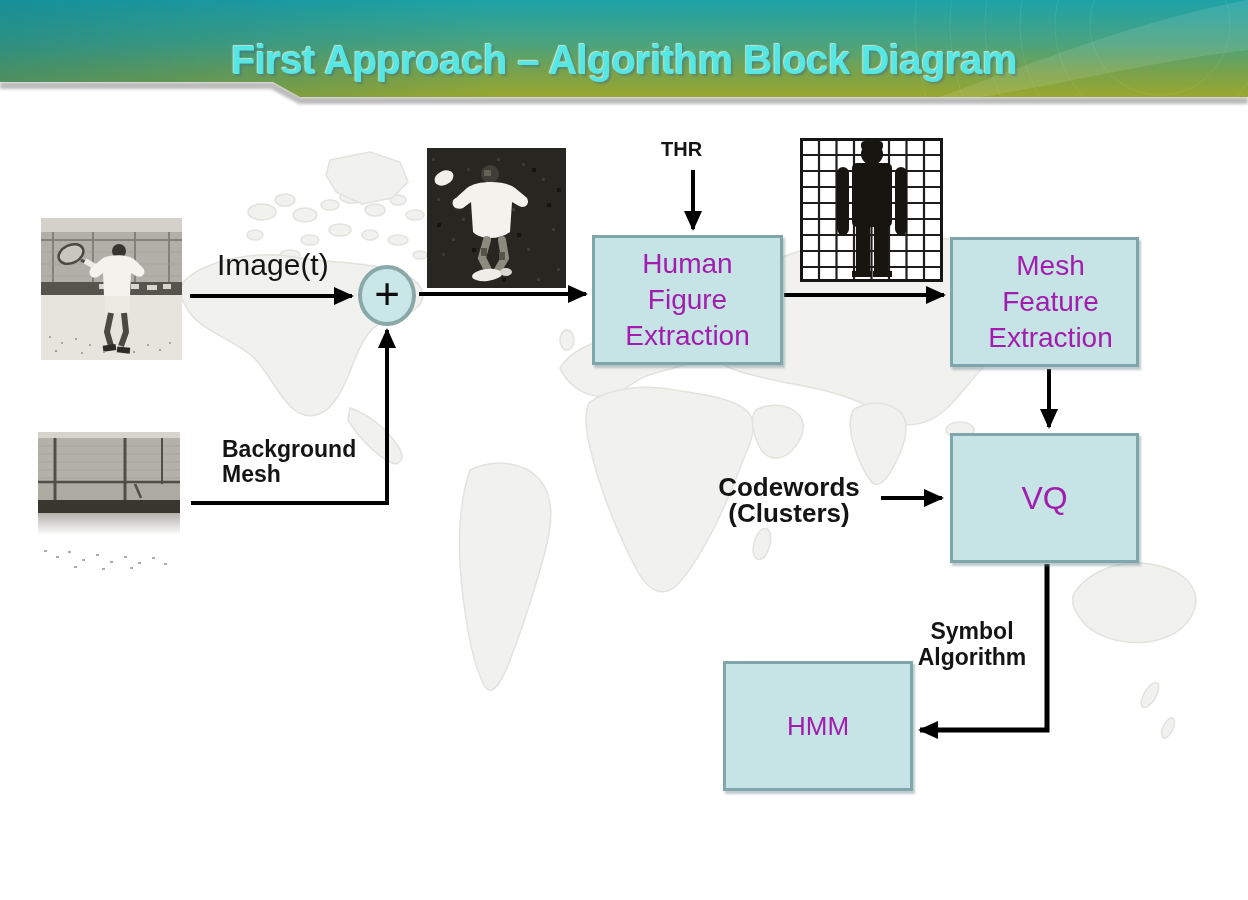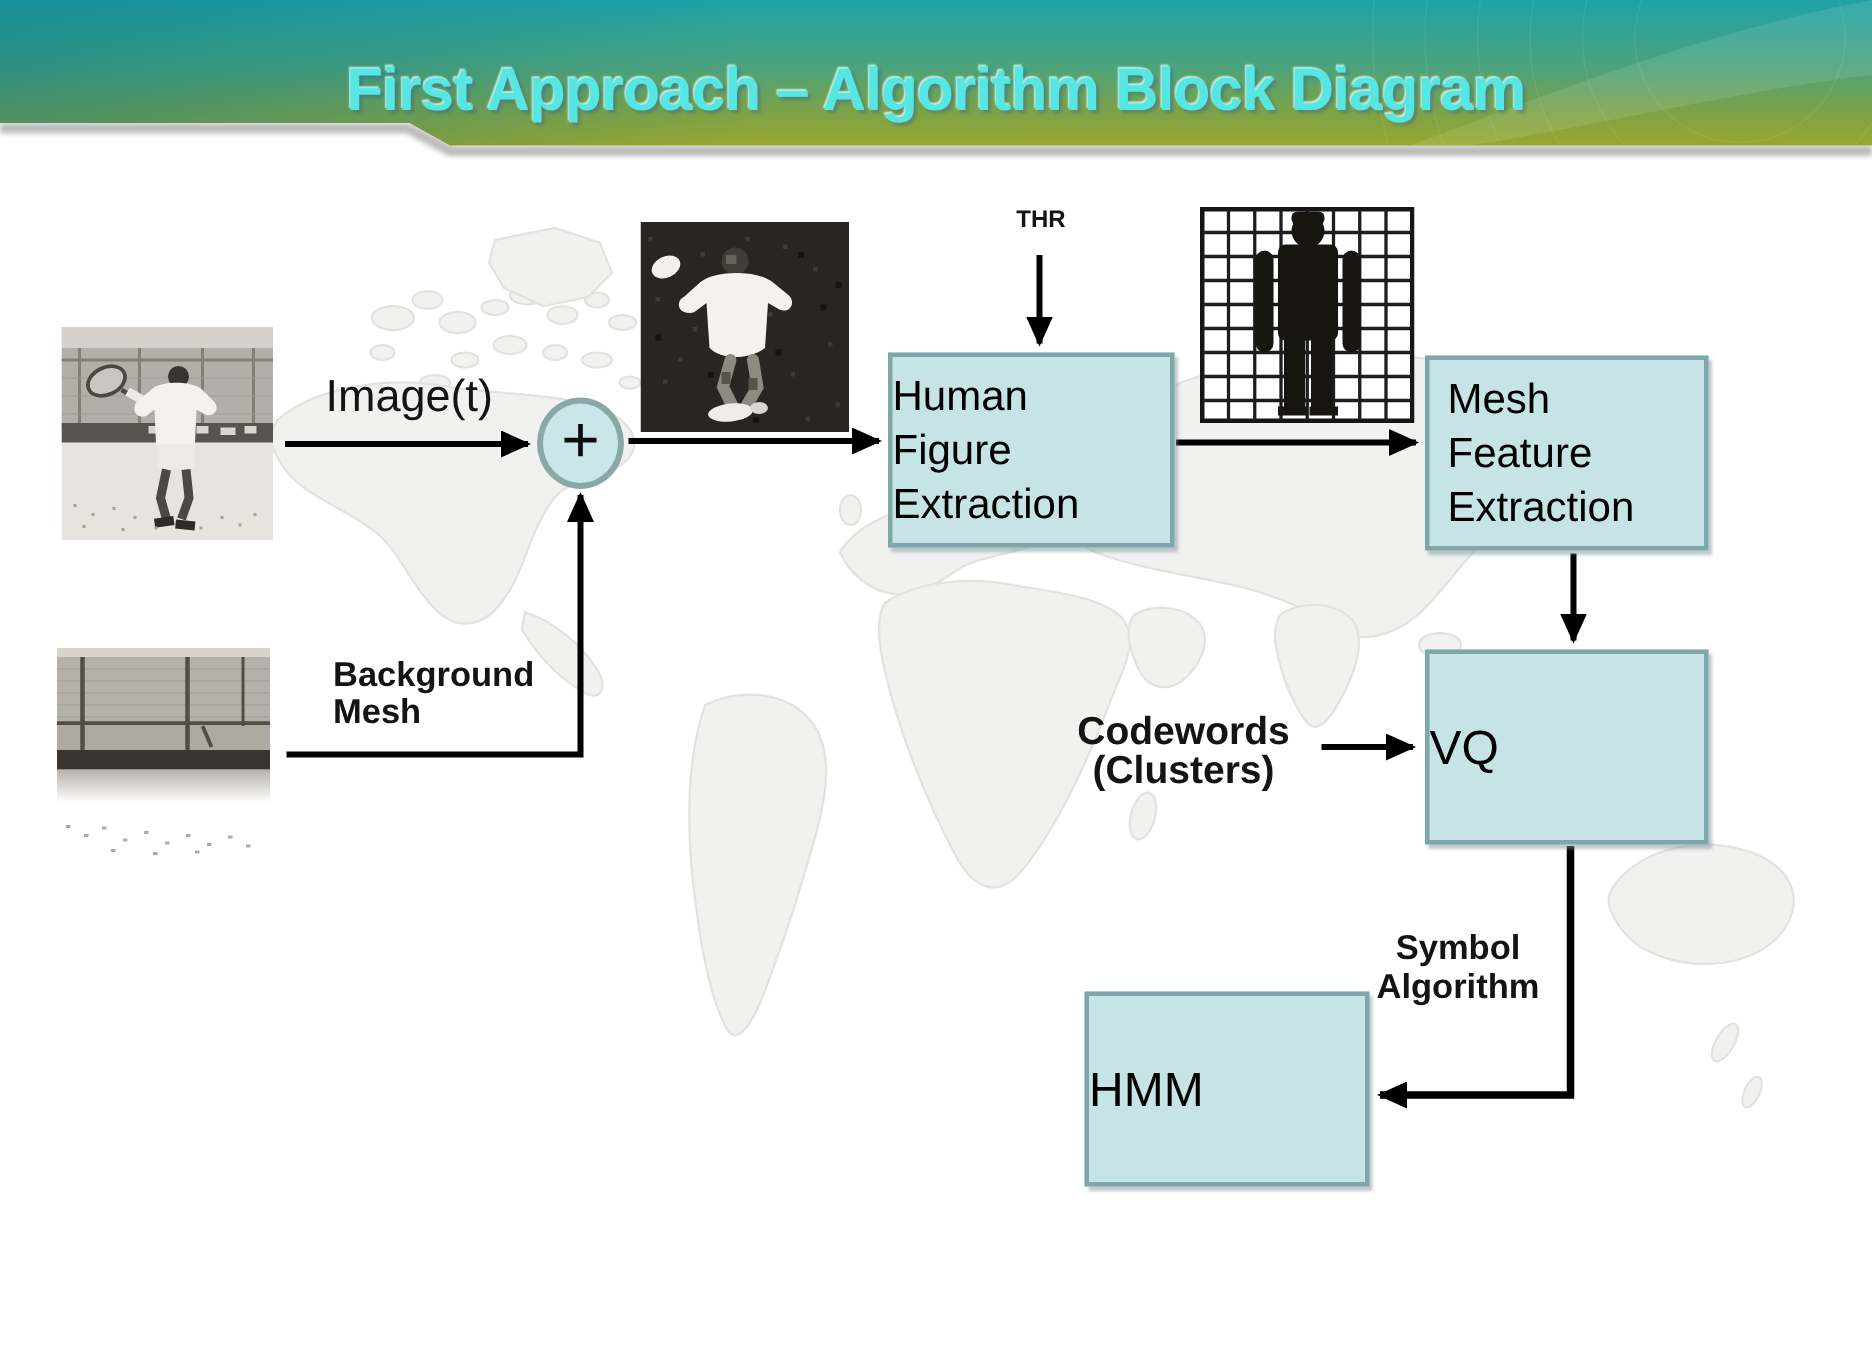--- a/index.html
+++ b/index.html
@@ -14,36 +14,36 @@
     text-shadow:-1px -1px 1px rgba(235,255,255,.75), 2px 2px 2px rgba(55,95,150,.40);}
   
   #map{left:0;top:0;width:1248px;height:900px;z-index:0;}
   
   #arrows{left:0;top:0;width:1248px;height:900px;z-index:1;}
   
   .block{box-sizing:border-box;z-index:2;
     background:var(--block-fill,#c6e3e6);
     border:3px solid var(--block-border,#7fa6ab);
     box-shadow:2px 3px 2px rgba(125,150,155,.5);
-    display:flex;flex-direction:column;align-items:flex-start;justify-content:center;
-    text-align:center;font-size:28px;line-height:36px;color:#000000;}
+    display:flex;flex-direction:column;align-items:center;justify-content:center;
+    text-align:center;font-size:28px;line-height:36px;color:#a21caf;}
   #block-hfe{left:592px;top:235px;width:191px;height:130px;}
   #block-mfe{left:950px;top:237px;width:189px;height:130px;padding-left:12px;}
   #block-vq {left:950px;top:433px;width:189px;height:130px;font-size:32px;}
-  #block-hmm{left:723px;top:661px;width:190px;height:130px;font-size:32px;}
+  #block-hmm{left:723px;top:661px;width:190px;height:130px;font-size:26px;}
   
   #sum{left:358px;top:265px;width:50px;height:50px;border-radius:50%;z-index:2;
     background:#c9e7e8;border:4px solid #8aa8a8;
     display:flex;align-items:center;justify-content:center;
     font-size:44px;font-weight:500;color:#0d0d0d;padding-bottom:3px;box-sizing:content-box;}
   
   .lbl{z-index:2;white-space:nowrap;color:#141414;}
   #lbl-image-t{left:217px;top:248px;font-size:30px;}
   #lbl-background{left:222px;top:437px;font-size:23px;font-weight:bold;line-height:25px;}
-  #lbl-thr{left:661px;top:138px;width:66px;text-align:center;font-size:16px;font-weight:bold;}
+  #lbl-thr{left:661px;top:138px;width:66px;font-size:20px;font-weight:bold;}
   #lbl-codewords{left:704px;top:474px;width:170px;text-align:center;font-size:26px;font-weight:bold;line-height:26px;}
   #lbl-symbol{left:890px;top:578px;width:164px;text-align:center;font-size:23px;font-weight:bold;line-height:26px;margin-top:40px;}
   
   .photo{z-index:2;}
   #photo-tennis{left:41px;top:218px;width:141px;height:142px;}
   #photo-fence{left:38px;top:432px;width:142px;height:145px;}
   #photo-binary{left:427px;top:148px;width:139px;height:140px;}
   #photo-mesh{left:800px;top:138px;width:143px;height:144px;}
   svg{display:block;}
 </style>

